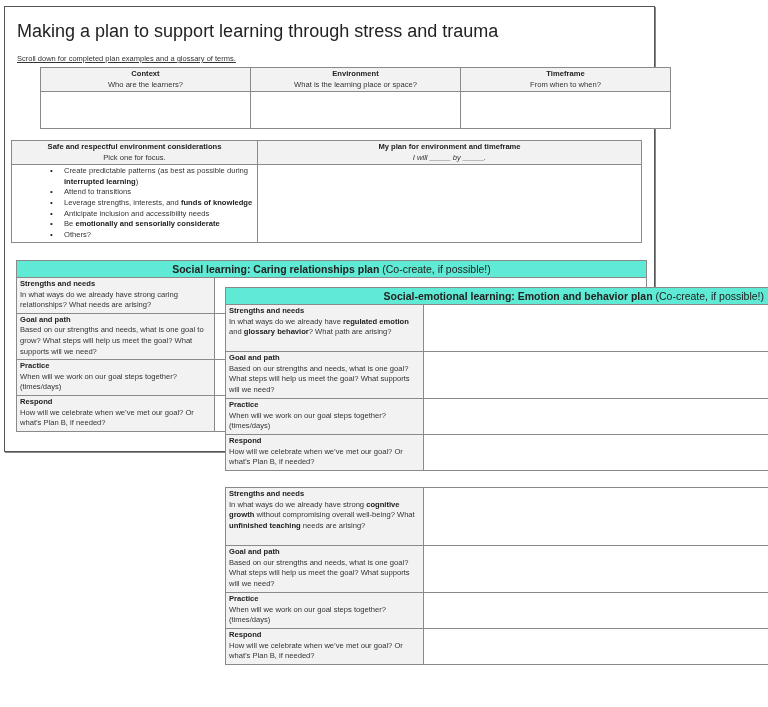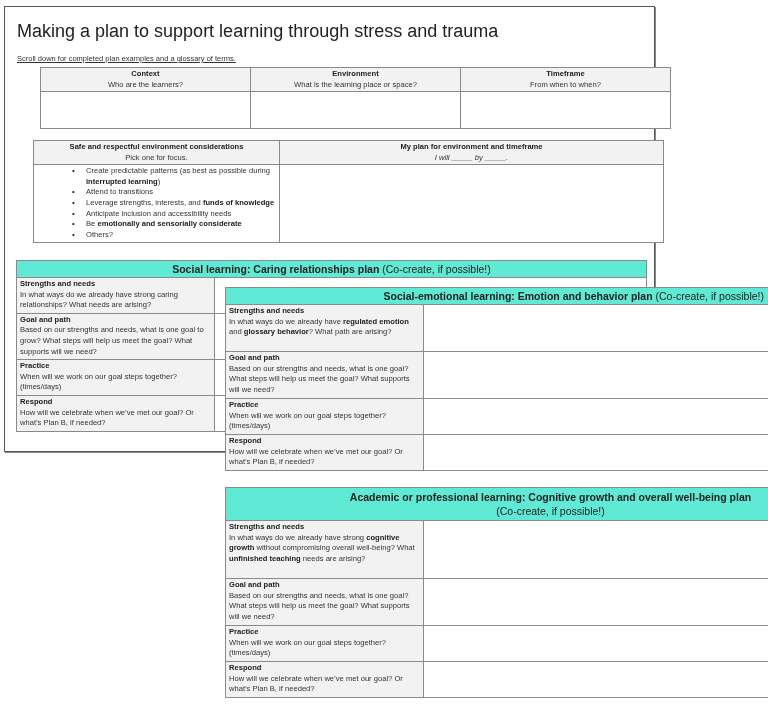--- a/index.html
+++ b/index.html
@@ -36,21 +36,21 @@
     table { border-collapse: collapse; table-layout: fixed; font-size: 7.6px; line-height: 10.6px; }
     td, th { border: 1px solid #8a8a8a; vertical-align: top; padding-left: 32px; }
     th { background: #f2f2f2; font-weight: normal; text-align: center; padding: 1px 3px; }
     th .h-bold { font-weight: bold; display: block; color: #222; }
     th .h-sub { display: block; color: #333; }
     .italic { font-style: italic; }
 
     #ctx-table { position: absolute; left: 11px; top: 60px; width: 630px; margin-left: 24px; }
     #ctx-table td { height: 37px; background: #fff; }
 
-    #safe-table { position: absolute; left: 28px; top: 133px; width: 630px; }
+    #safe-table { position: absolute; left: 6px; top: 133px; width: 630px; }
     #safe-table ul { list-style: none; padding: 1px 3px 2px 3px; }
     #safe-table li { position: relative; padding-left: 17px; color: #333; }
     #safe-table li::before { content: "•"; position: absolute; left: 3px; top: 0; color: #222; font-size: 8px; }
     b { font-weight: bold; color: #222; }
 
     #social-table { position: absolute; left: 11px; top: 253px; width: 630px; }
     .plan-title-cell { background: #5eead4; text-align: center; font-size: 10.5px; line-height: 14px; padding: 1px 3px; color: #222; }
     .plan-title-cell .pt-bold { font-weight: bold; }
     .q-cell { background: #f2f2f2; padding: 1px 3px 2px 3px; color: #333; }
     .q-cell .q-head { font-weight: bold; display: block; color: #222; }
@@ -207,25 +207,20 @@
     </table>
 </div>
 
 <div class="page" id="page-acad">
   <table id="acad-table">
     <colgroup>
         <col style="width:198px">
         <col style="width:345px">
       </colgroup>
     <tbody>
-        <tr>
-      <td colspan="2" class="plan-title-cell" style="padding-left:110px;">
-        <span class="pt-bold" style="display:block">Academic or professional learning: Cognitive growth and overall well-being plan</span><span>(Co-create, if possible!)</span>
-      </td>
-    </tr>
     <tr>
       <td class="q-cell" style="height:58px">
         <span class="q-head">Strengths and needs</span><span>In what ways do we already have strong </span><b>cognitive growth</b><span> without compromising overall well-being? What </span><b>unfinished teaching</b><span> needs are arising?</span>
       </td>
       <td class="ans-cell"></td>
     </tr>
     <tr>
       <td class="q-cell" style="height:47px">
         <span class="q-head">Goal and path</span><span>Based on our strengths and needs, what is one goal? What steps will help us meet the goal? What supports will we need?</span>
       </td>

